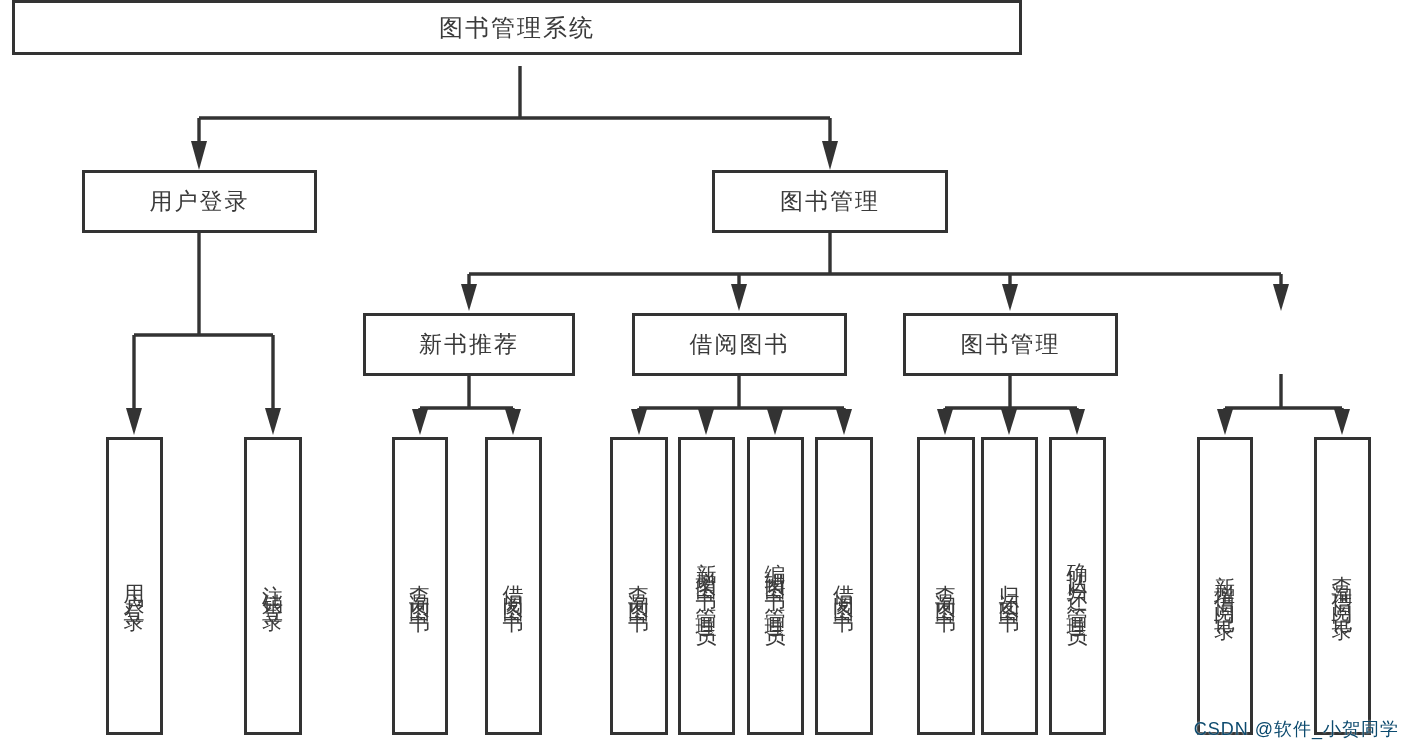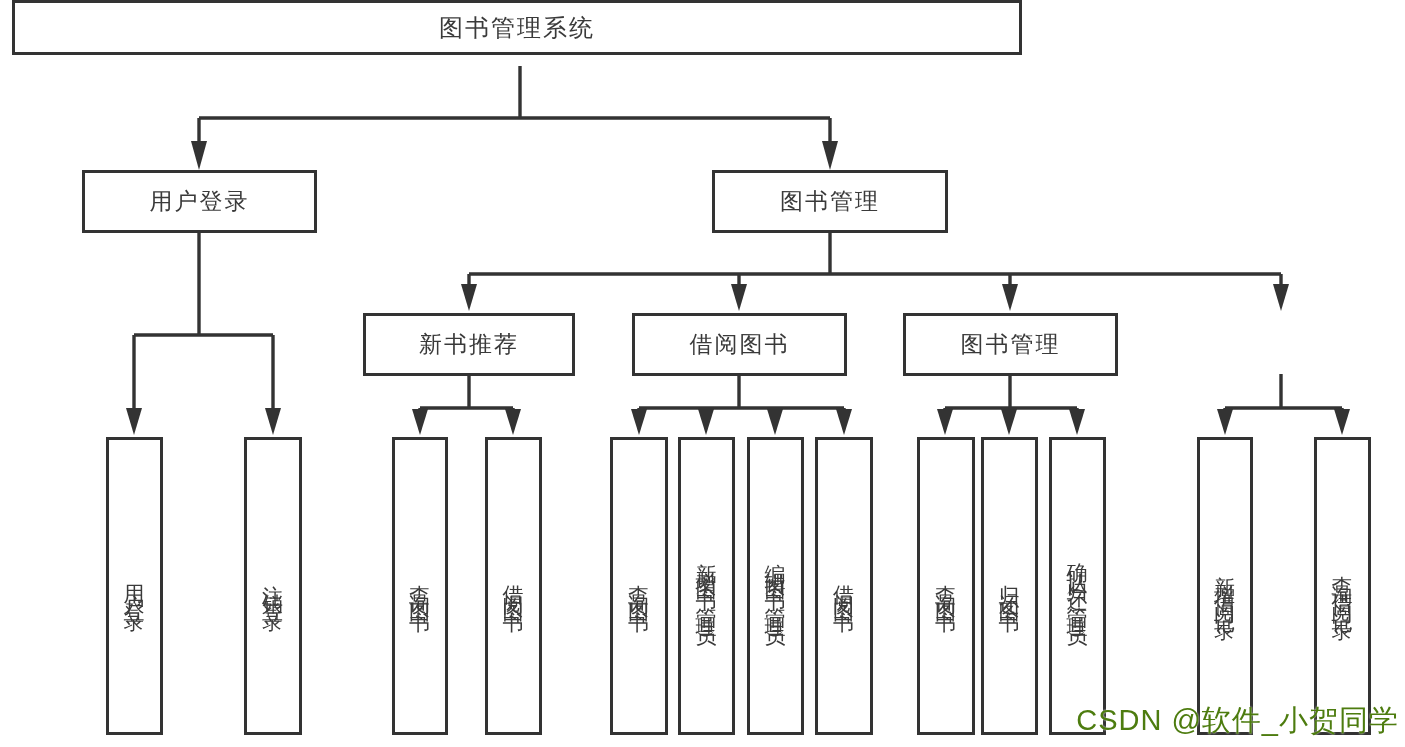--- a/index.html
+++ b/index.html
@@ -14,21 +14,21 @@
     font-size:23px;letter-spacing:2px;white-space:nowrap;
   }
   .node.root{font-size:24px;}
   .leaf{
     font-size:21px;letter-spacing:9px;
     writing-mode:vertical-rl;text-orientation:mixed;
     line-height:1;white-space:normal;
   }
   .watermark{
     position:absolute;right:6px;bottom:6px;
-    font-size:29px;letter-spacing:1px;color:#4d7c0f;
+    font-size:18px;letter-spacing:1px;color:#0c4a6e;
     text-shadow:0 0 2px #ffffff;
   }
 </style>
 </head>
 <body>
 
 <div class="stage">
 
   <svg class="wires" width="1405" height="747" viewBox="0 0 1405 747">
 

